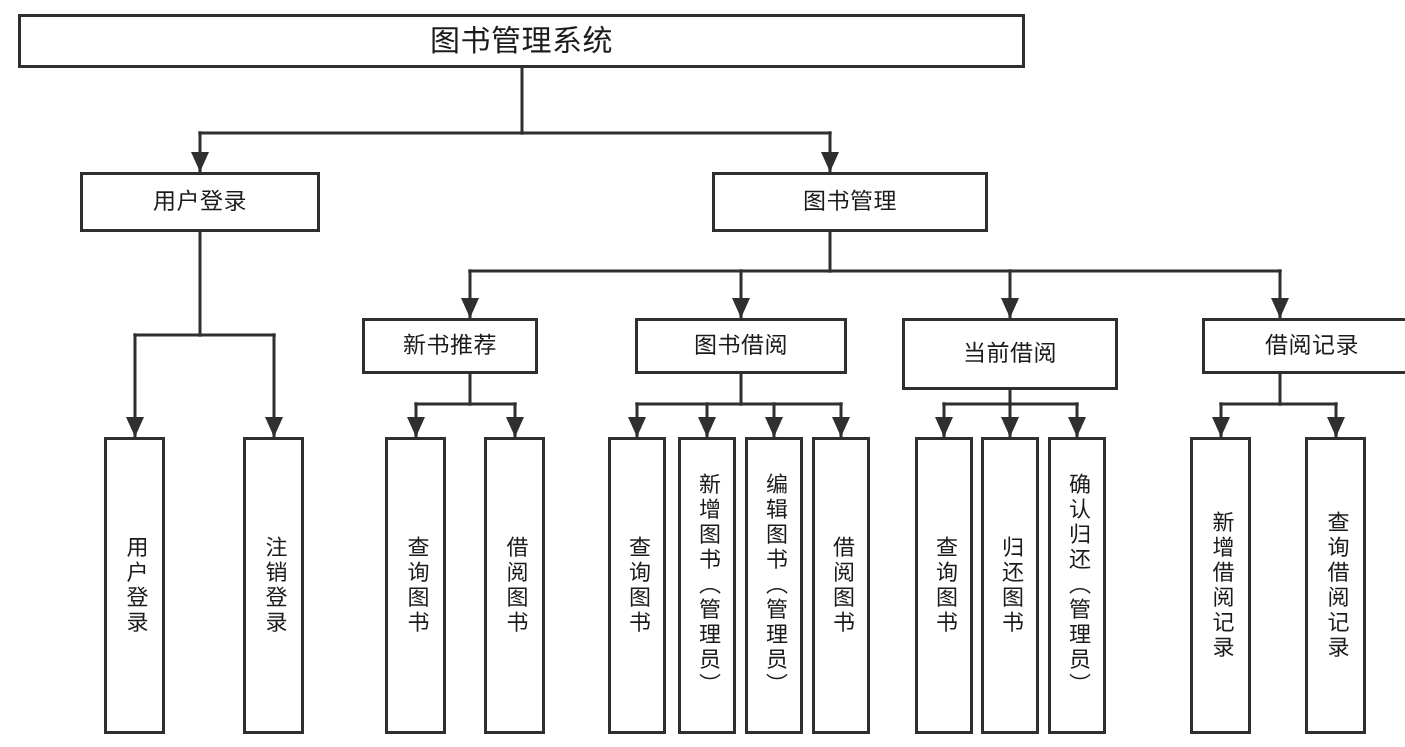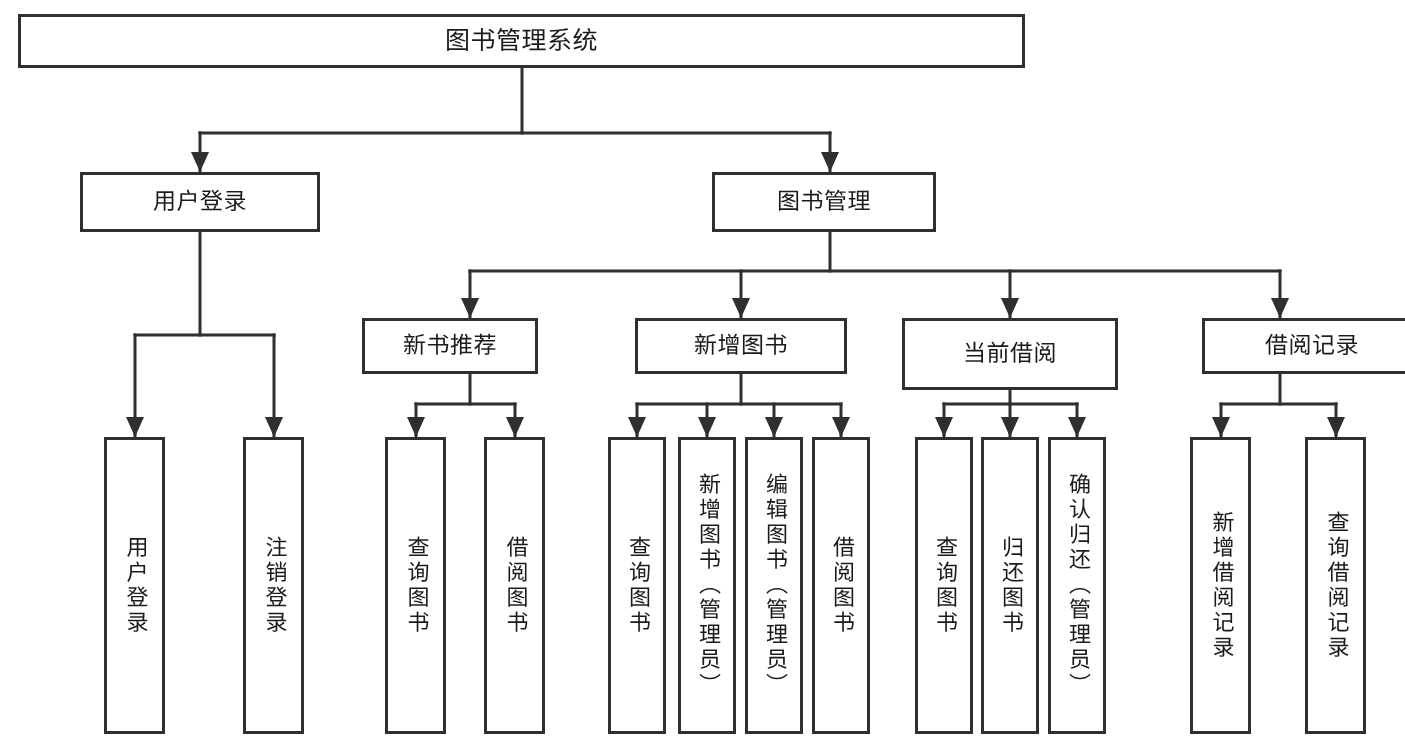--- a/index.html
+++ b/index.html
@@ -44,21 +44,21 @@
     letter-spacing: 0.5px;
   }
   .node.horizontal .node-label {
     writing-mode: horizontal-tb;
   }
   .node.vertical .node-label {
     writing-mode: vertical-rl;
     text-orientation: upright;
     letter-spacing: 3px;
   }
-  .node.root .node-label { font-size: 25px; }
+  .node.root .node-label { font-size: 30px; }
   .node.level2 .node-label { font-size: 23px; }
   .node.level3 .node-label { font-size: 23px; }
   .node.leaf .node-label { font-size: 22px; }
   #watermark {
     position: absolute;
     color: #b4b4b4;
     font-size: 19px;
     white-space: nowrap;
     letter-spacing: 0.5px;
     pointer-events: none;
@@ -122,28 +122,28 @@
       <line x1="1336" y1="404" x2="1336" y2="436" stroke="#2f2f2f" stroke-width="3" stroke-linecap="square"></line>
       <polygon points="1327,417 1345,417 1336,437" fill="#2f2f2f"></polygon>
     </svg>
   <div id="nodes-layer">
       <div class="node root horizontal" style="left: 18px; top: 14px; width: 1007px; height: 54px; border-color: rgb(47, 47, 47);">
         <span class="node-label" style="color: rgb(27, 27, 27);">图书管理系统</span>
       </div>
       <div class="node level2 horizontal" style="left: 80px; top: 172px; width: 240px; height: 60px; border-color: rgb(47, 47, 47);">
         <span class="node-label" style="color: rgb(27, 27, 27);">用户登录</span>
       </div>
-      <div class="node level2 horizontal" style="left: 712px; top: 172px; width: 224px; height: 60px; border-color: rgb(47, 47, 47);">
+      <div class="node level2 horizontal" style="left: 712px; top: 172px; width: 276px; height: 60px; border-color: rgb(47, 47, 47);">
         <span class="node-label" style="color: rgb(27, 27, 27);">图书管理</span>
       </div>
       <div class="node level3 horizontal" style="left: 362px; top: 318px; width: 176px; height: 56px; border-color: rgb(47, 47, 47);">
         <span class="node-label" style="color: rgb(27, 27, 27);">新书推荐</span>
       </div>
       <div class="node level3 horizontal" style="left: 635px; top: 318px; width: 212px; height: 56px; border-color: rgb(47, 47, 47);">
-        <span class="node-label" style="color: rgb(27, 27, 27);">新增图书</span>
+        <span class="node-label" style="color: rgb(27, 27, 27);">图书借阅</span>
       </div>
       <div class="node level3 horizontal" style="left: 902px; top: 318px; width: 216px; height: 72px; border-color: rgb(47, 47, 47);">
         <span class="node-label" style="color: rgb(27, 27, 27);">当前借阅</span>
       </div>
       <div class="node level3 horizontal" style="left: 1202px; top: 318px; width: 220px; height: 56px; border-color: rgb(47, 47, 47);">
         <span class="node-label" style="color: rgb(27, 27, 27);">借阅记录</span>
       </div>
       <div class="node leaf vertical" style="left: 104px; top: 437px; width: 61px; height: 297px; border-color: rgb(47, 47, 47);">
         <span class="node-label" style="color: rgb(27, 27, 27);">用户登录</span>
       </div>

